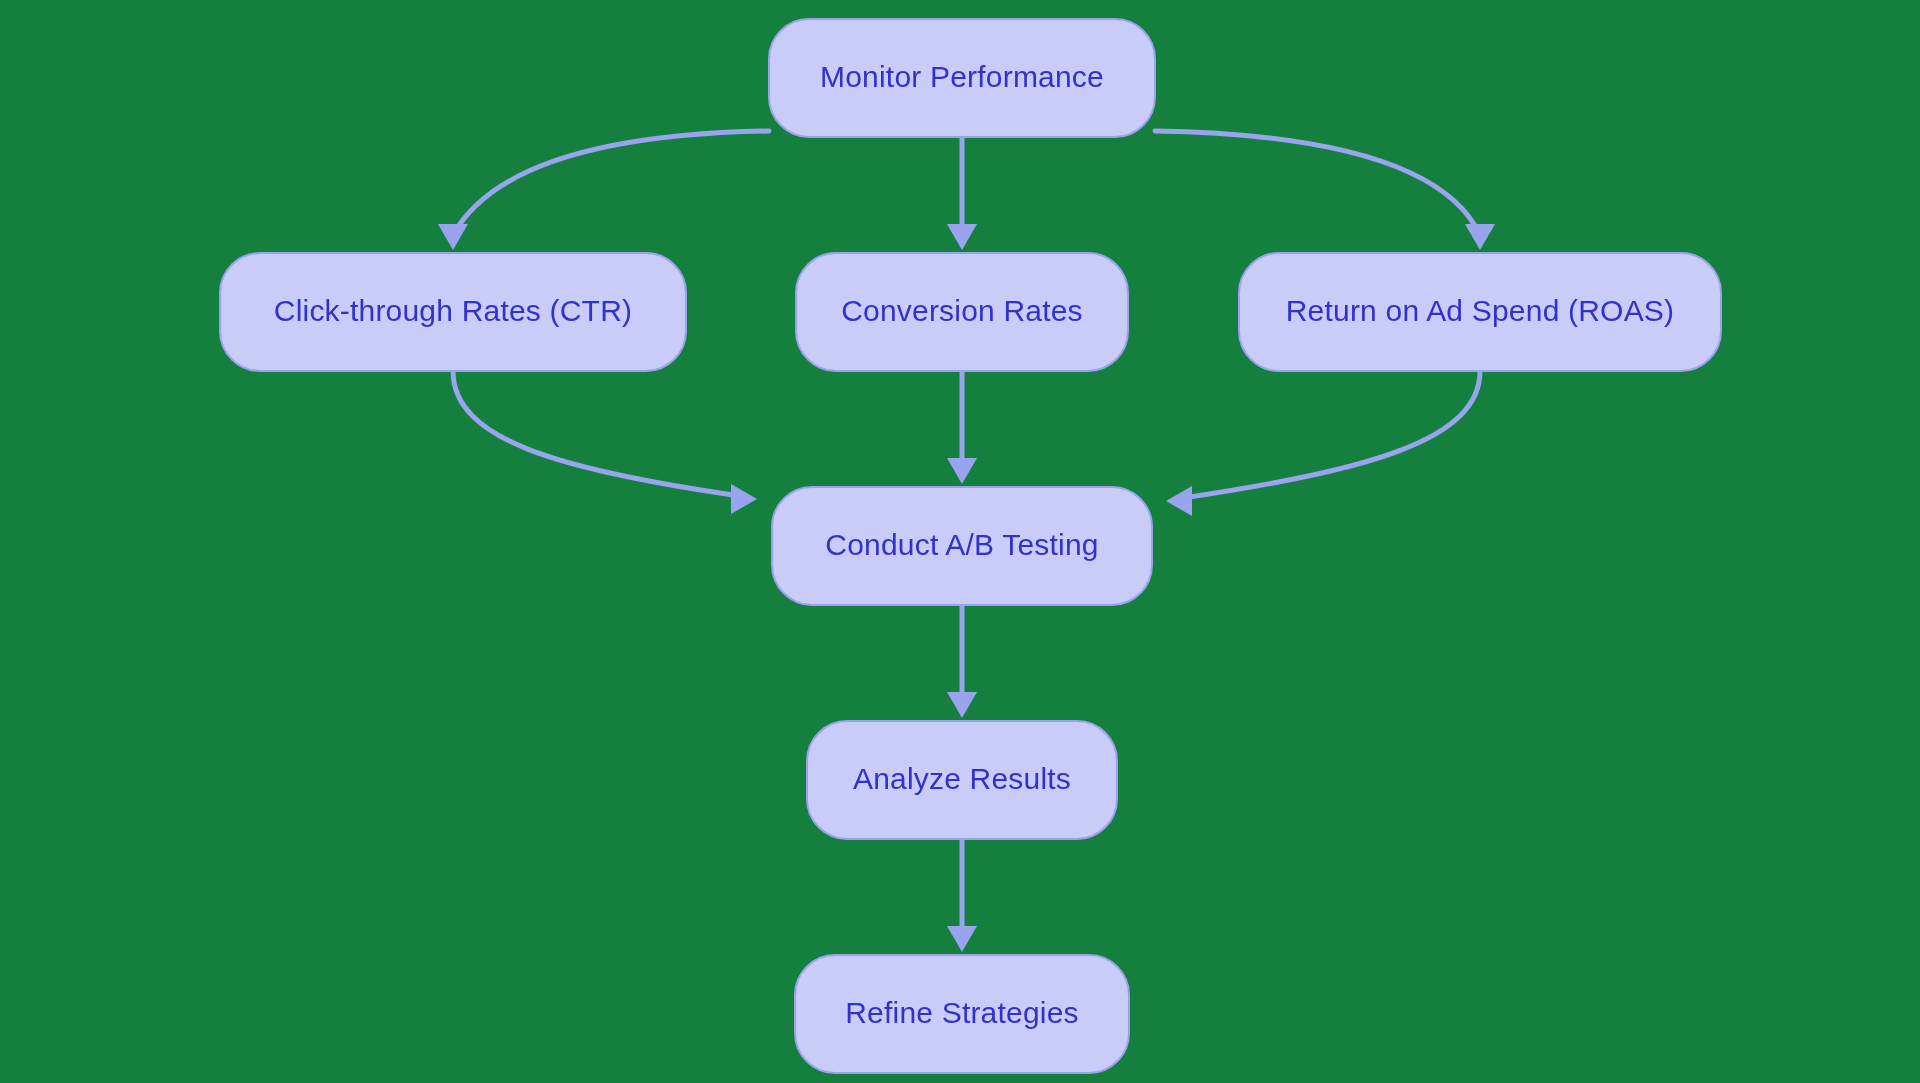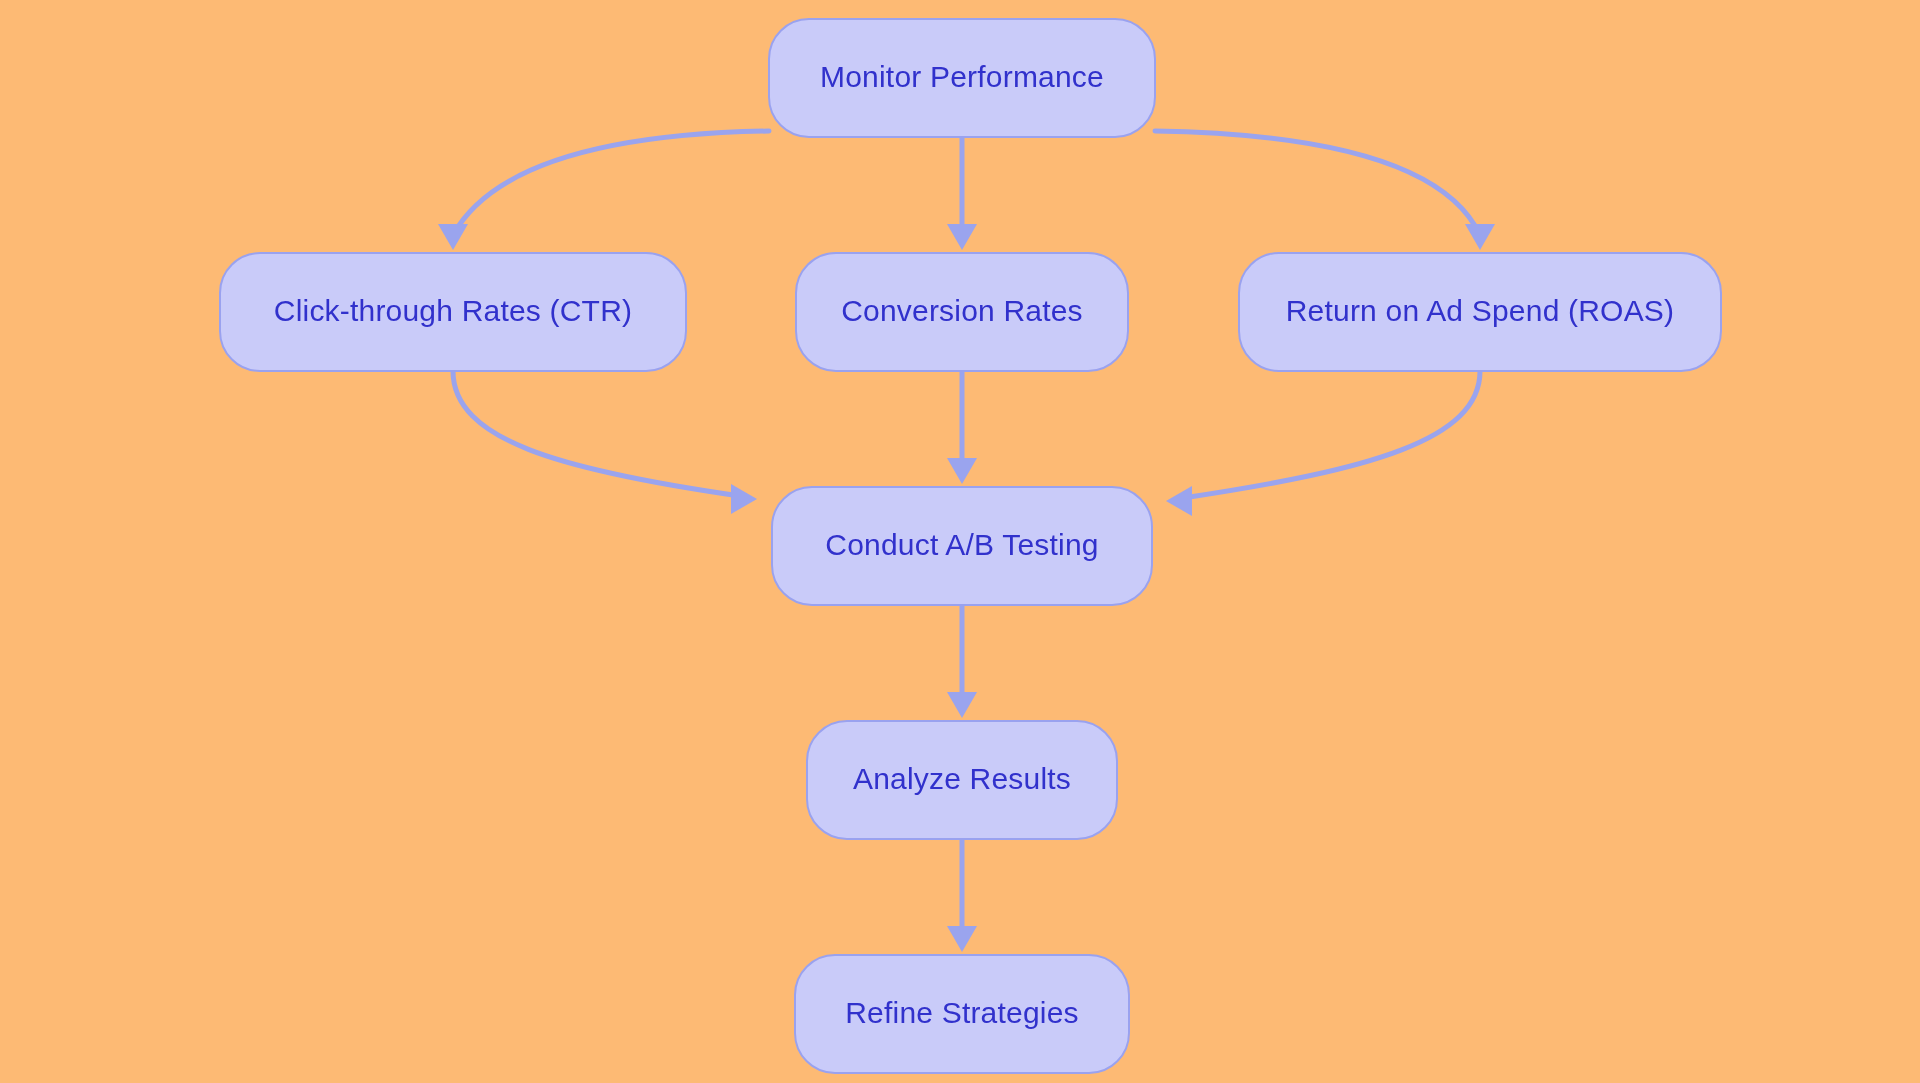--- a/index.html
+++ b/index.html
@@ -10,21 +10,21 @@
   body {
     width: 1920px;
     height: 1083px;
     font-family: "Liberation Sans", sans-serif;
     overflow: hidden;
   }
   #flowchart-root {
     position: relative;
     width: 1920px;
     height: 1083px;
-    background: #fdba74;
+    background: #15803d;
   }
   svg.diagram {
     display: block;
     width: 1920px;
     height: 1083px;
   }
   .node-shape {
     fill: #c9cbf9;
     stroke: #9aa2ef;
     stroke-width: 2;

